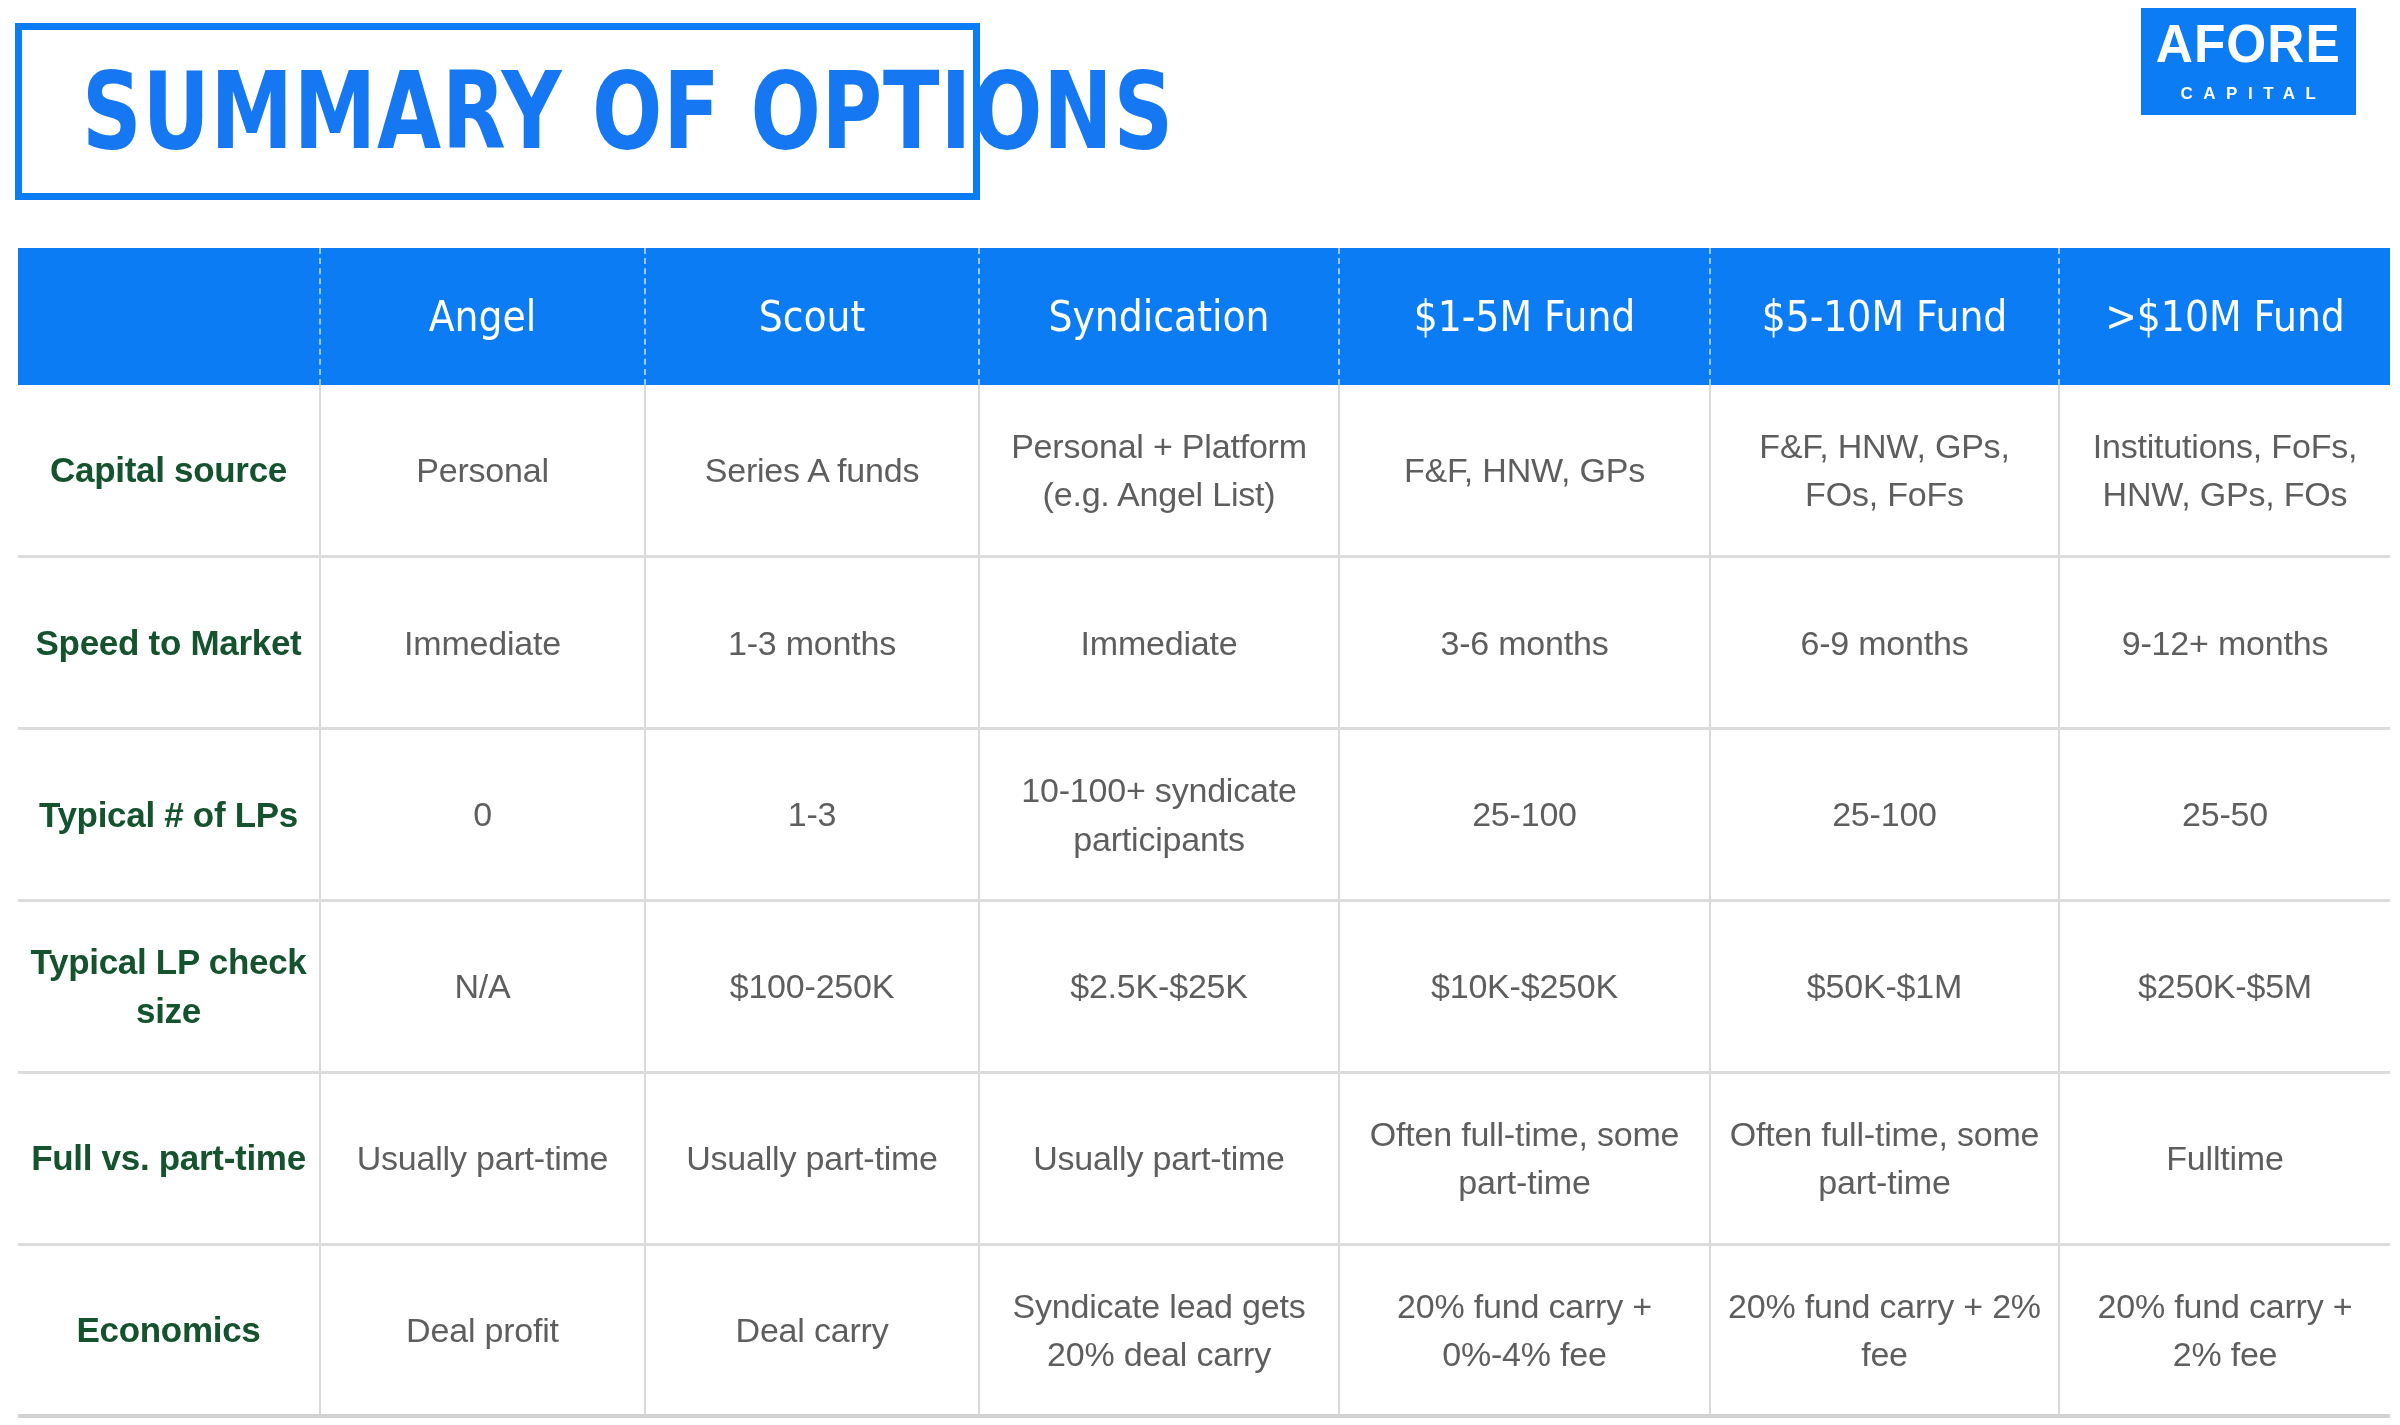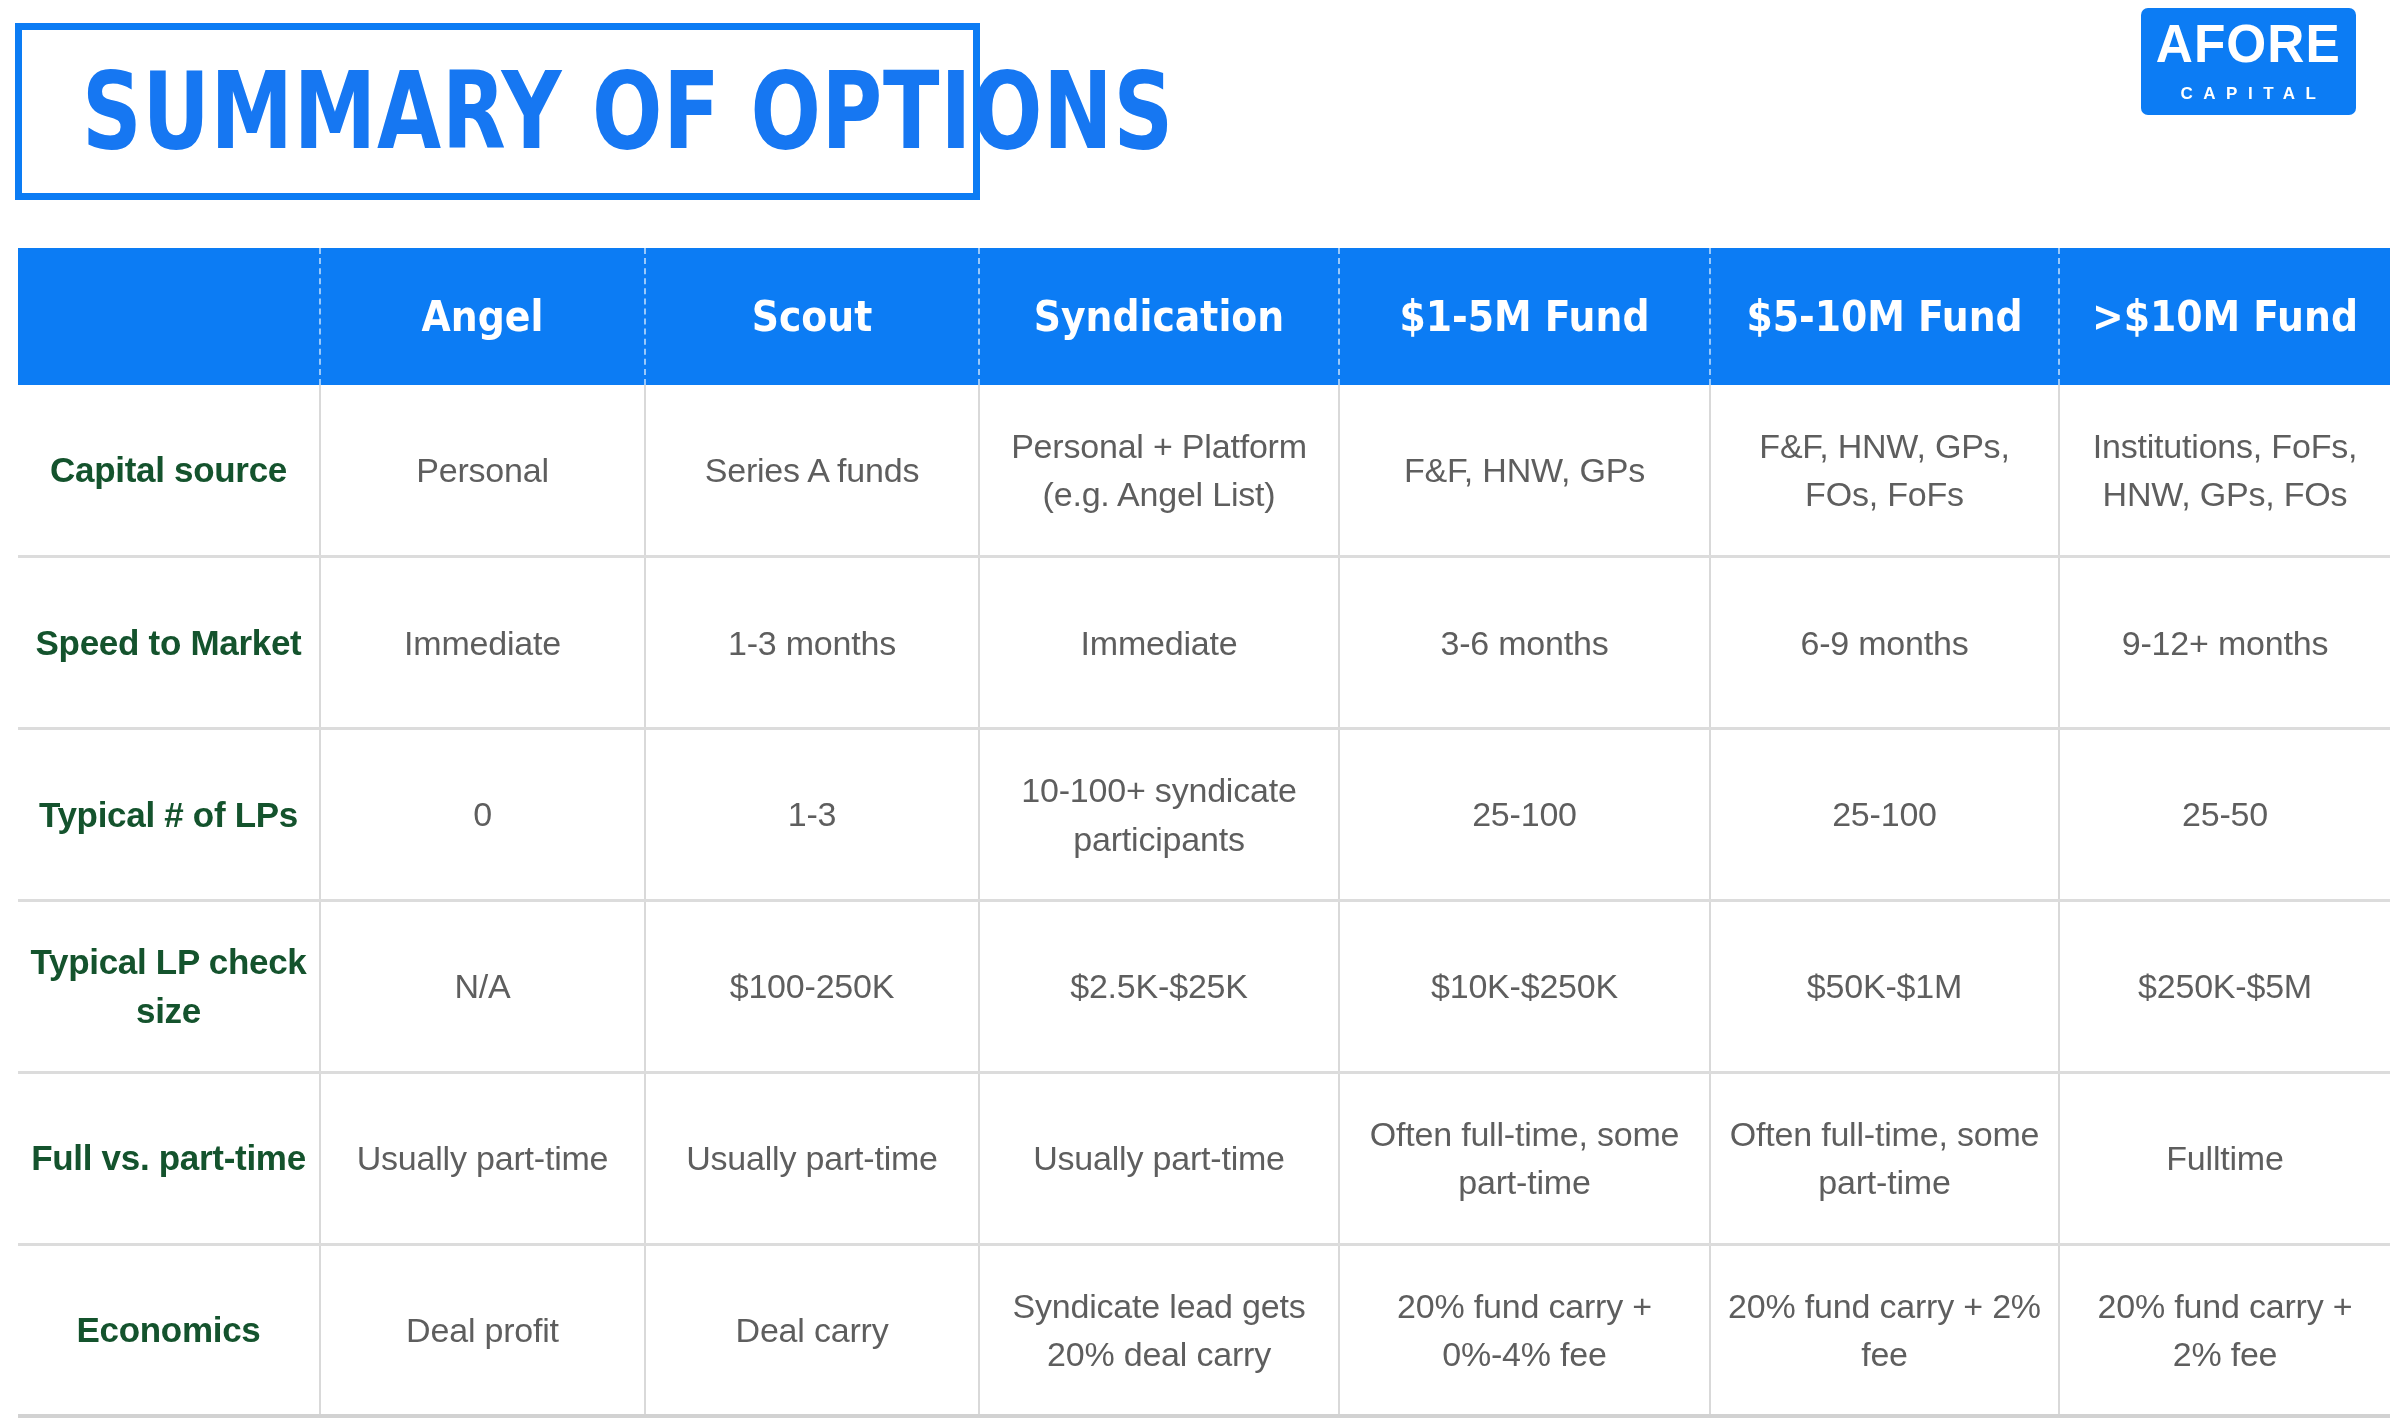--- a/index.html
+++ b/index.html
@@ -56,21 +56,20 @@
     top: 8px;
     width: 215px;
     height: 107px;
     background: #0c7cf4;
     display: flex;
     flex-direction: column;
     align-items: center;
     justify-content: center;
     padding-bottom: 4px;
     box-sizing: border-box;
-    border-radius: 7px;
   }
   .logo-main {
     color: #ffffff;
     font-size: 53px;
     font-weight: 700;
     line-height: 1;
     letter-spacing: 1px;
     transform: scaleX(0.97);
   }
   .logo-sub {
@@ -105,21 +104,21 @@
   table.summary col.c5 { width: 349px; }
   table.summary col.c6 { width: 331px; }
 
   
   thead th {
     background: #0c7cf4;
     color: #ffffff;
     height: 137px;
     font-family: "Liberation Sans Narrow", "DejaVu Sans Condensed", "Liberation Sans", sans-serif;
     font-size: 42px;
-    font-weight: 700;
+    font-weight: 400;
     letter-spacing: 0px;
     text-align: center;
     vertical-align: middle;
     padding: 0;
     border: none;
     border-right: 2px dashed rgba(255,255,255,0.58);
   }
   thead th:last-child { border-right: none; }
   thead th.corner { border-right: 2px dashed rgba(255,255,255,0.58); }
 

